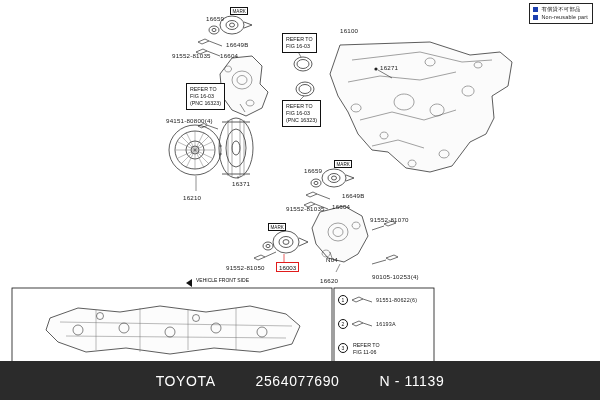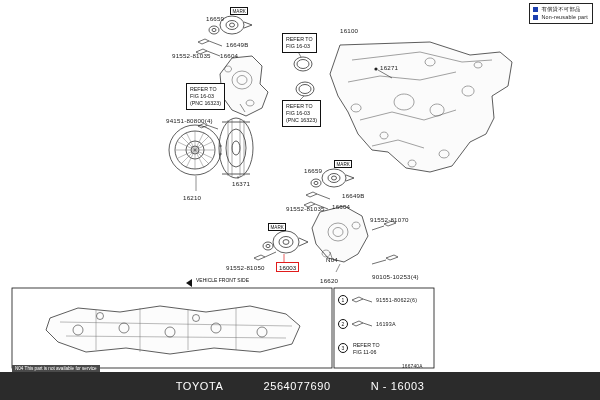--- a/index.html
+++ b/index.html
@@ -78,28 +78,28 @@
     width: 5px; height: 5px;
     background: #1b3fb0;
     display: inline-block;
   }
   .legend-swatch.sq2 { background: #1b3fb0; }
   .footer {
     position: absolute;
     left: 0;
     bottom: 0;
     width: 600px;
-    height: 28px;
+    height: 39px;
     background: #2b2b2b;
     color: #fff;
     display: flex;
     align-items: center;
     justify-content: center;
     gap: 40px;
-    font-size: 11px;
+    font-size: 14px;
     letter-spacing: 0.6px;
   }
   .footer span { color: #ffffff; }
   .circnum {
     position: absolute;
     width: 8px; height: 8px;
     border: 0.7px solid #111;
     border-radius: 50%;
     font-size: 5px;
     line-height: 8px;
@@ -404,16 +404,16 @@
     </div>
 
     <div class="nas-box" style="left:12px; top:365px;">N04  This part is not available for service</div>
     <div class="lbl tiny" style="left:402px; top:364px;">166740A</div>
 
   </div>
 
   <div class="footer">
     <span>TOYOTA</span>
     <span>2564077690</span>
-    <span>N - 16003</span>
+    <span>N - 11139</span>
   </div>
 
 </div>
 
 </body></html>

